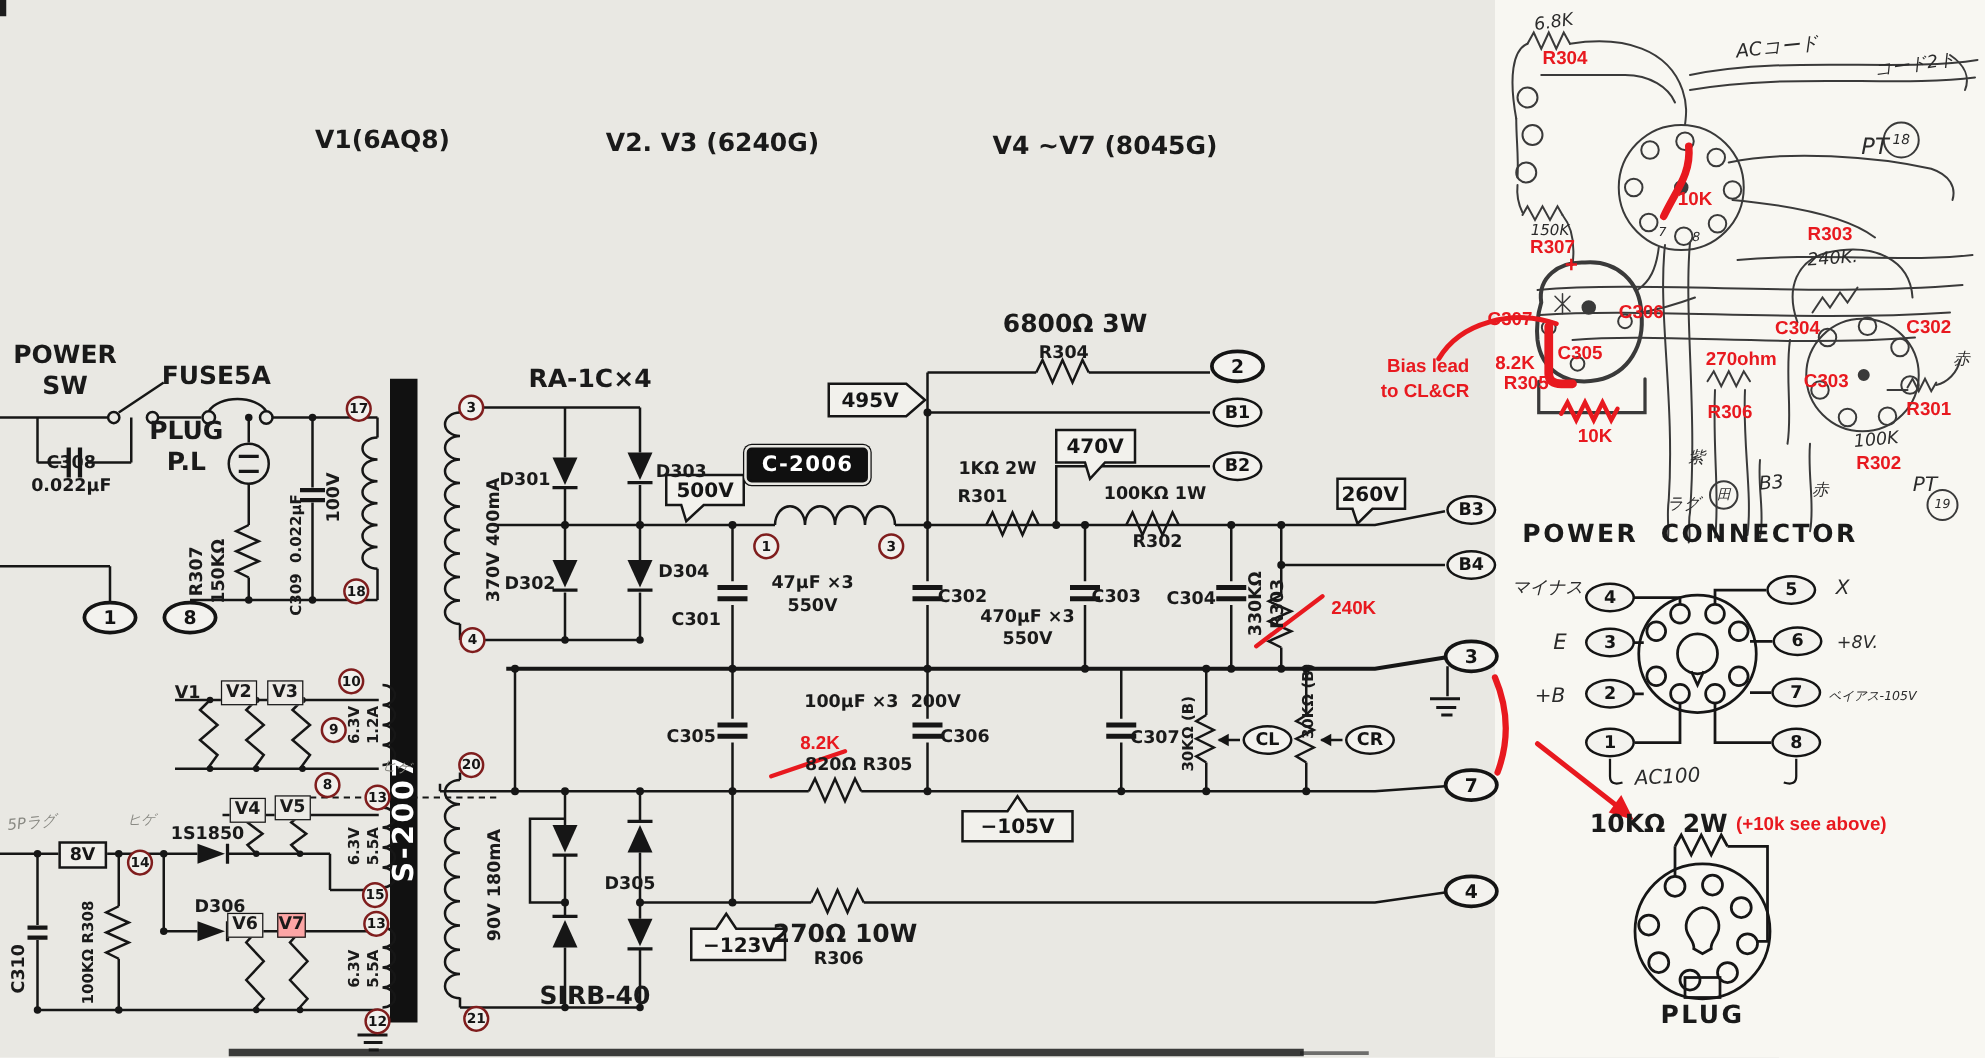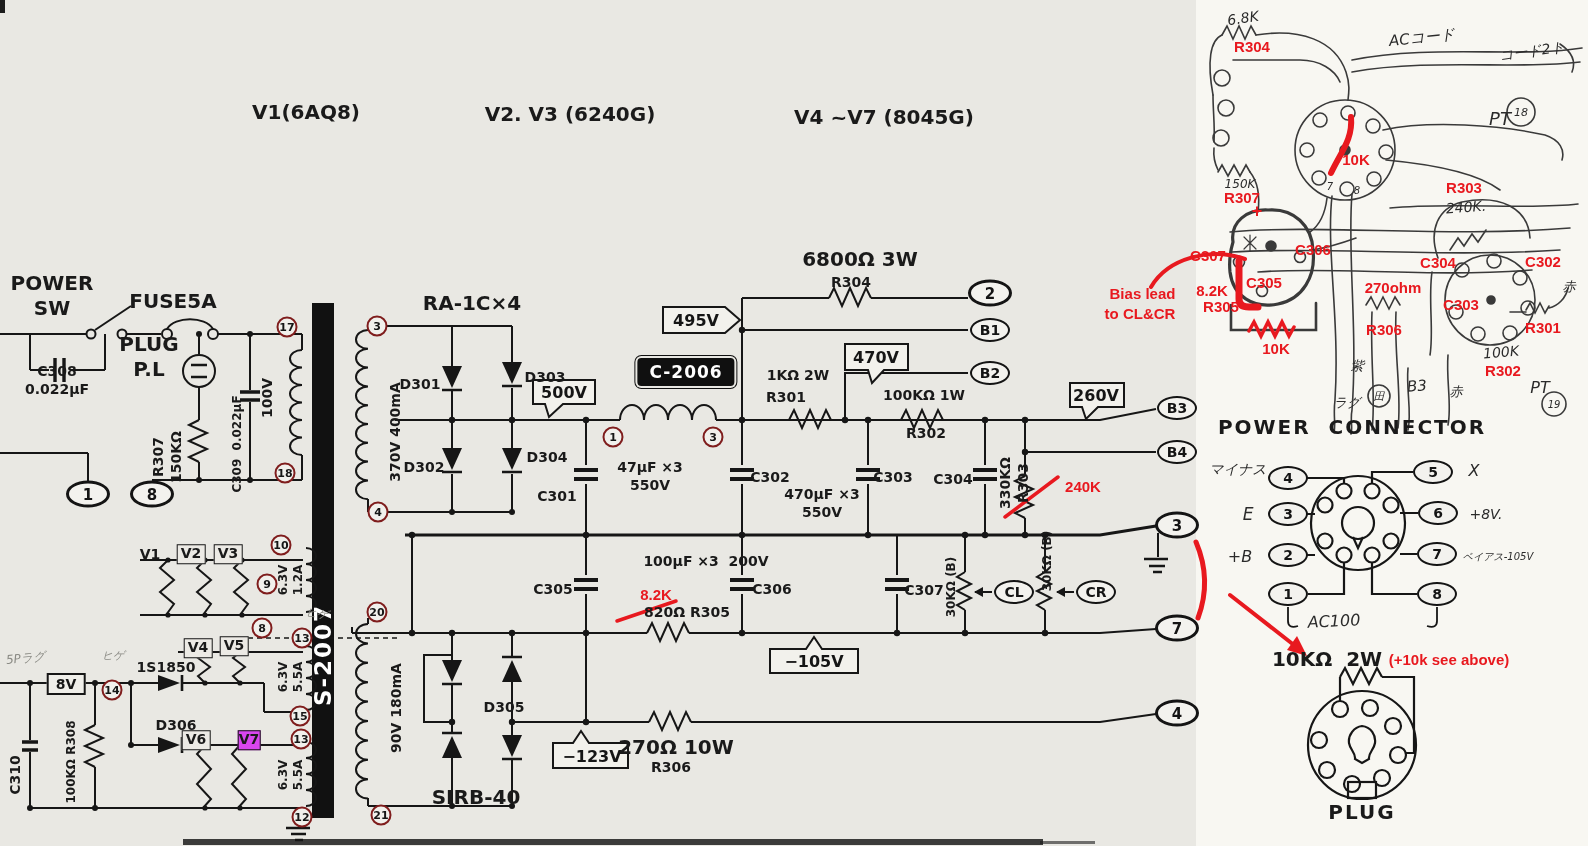--- a/index.html
+++ b/index.html
@@ -9,21 +9,21 @@
   svg{position:absolute;left:0;top:0;}
   .lb{position:absolute;transform:translate(-50%,-50%);font:600 14px "DejaVu Sans",sans-serif;color:#1a1a1a;white-space:pre;text-align:center;line-height:1.25;}
   .sm{font-size:12px}.lg{font-size:20px}
   .rot{transform:translate(-50%,-50%) rotate(-90deg);}
   .hand{position:absolute;transform:translate(-50%,-50%);font:500 14px "DejaVu Sans",sans-serif;font-style:italic;color:#2b2b2b;white-space:pre;}
   .red{position:absolute;transform:translate(-50%,-50%);font:700 15px "Liberation Sans",sans-serif;color:#e8191f;white-space:pre;text-align:center;line-height:1.3;}
   .circ{position:absolute;transform:translate(-50%,-50%);width:21px;height:21px;border:2px solid #7f1d1d;border-radius:50%;background:#f1f0ec;font:600 11px "DejaVu Sans",sans-serif;display:flex;align-items:center;justify-content:center;color:#161616;box-sizing:border-box;text-align:center;}
   .term{position:absolute;transform:translate(-50%,-50%);width:44px;height:27px;border:3px solid #141414;border-radius:50%;background:#f3f2ee;font:700 15px "DejaVu Sans",sans-serif;display:flex;align-items:center;justify-content:center;color:#141414;box-sizing:border-box;}
   .cterm{width:40px;height:24px;border-width:2.4px;font-size:14px;}
   .flag-t{position:absolute;transform:translate(-50%,-50%);font:600 16px "DejaVu Sans",sans-serif;color:#151515;white-space:pre;}
-  .badge{position:absolute;transform:translate(-50%,-50%);background:#101010;color:#fff;font:800 17px "DejaVu Sans",sans-serif;letter-spacing:1px;padding:2px 10px;border-radius:4px;border:2px solid #101010;box-shadow:0 0 0 2px #e9e8e3,0 0 0 3px #101010;margin-left:40px;}
+  .badge{position:absolute;transform:translate(-50%,-50%);background:#101010;color:#fff;font:800 17px "DejaVu Sans",sans-serif;letter-spacing:1px;padding:2px 10px;border-radius:4px;border:2px solid #101010;box-shadow:0 0 0 2px #e9e8e3,0 0 0 3px #101010;}
   .s2007{position:absolute;transform:translate(-50%,-50%) rotate(-90deg);color:#fff;font:800 23px "DejaVu Sans",sans-serif;letter-spacing:2px;}
   .box8v{position:absolute;transform:translate(-50%,-50%);border:2px solid #161616;background:#efeee9;font:700 14px "DejaVu Sans",sans-serif;padding:1px 7px;color:#161616;}
   .pencil{position:absolute;font:500 12px "DejaVu Sans",sans-serif;font-style:italic;color:#8a8a84;white-space:pre;}
 </style>
 </head>
 <body>
 
 <div id="scene">
 <div id="rightpaper"></div>
 
@@ -439,21 +439,21 @@
 <div class="lb rot sm" style="left:1047px;top:561px">30KΩ (B)</div>
 <div class="term cterm" style="left:1014px;top:592px">CL</div>
 <div class="term cterm" style="left:1096px;top:592px">CR</div>
 
 <div class="lb" style="left:150px;top:555px">V1</div>
 <div class="lb" style="left:191px;top:554px;border:1.6px solid #161616;padding:0 3px;background:#eceae5">V2</div>
 <div class="lb" style="left:228px;top:554px;border:1.6px solid #161616;padding:0 3px;background:#eceae5">V3</div>
 <div class="lb" style="left:198px;top:648px;border:1.6px solid #161616;padding:0 3px;background:#eceae5">V4</div>
 <div class="lb" style="left:234px;top:646px;border:1.6px solid #161616;padding:0 3px;background:#eceae5">V5</div>
 <div class="lb" style="left:196px;top:740px;border:1.6px solid #161616;padding:0 3px;background:#eceae5">V6</div>
-<div class="lb" style="left:249px;top:740px;border:1.6px solid #161616;padding:0 0;background:#d946ef">V7</div>
+<div class="lb" style="left:233px;top:740px;border:1.6px solid #161616;padding:0 0;background:#fca5a5">V7</div>
 <div class="box8v" style="left:66px;top:684px">8V</div>
 <div class="lb" style="left:166px;top:668px">1S1850</div>
 <div class="circ" style="left:112px;top:690px">14</div>
 <div class="lb" style="left:176px;top:726px">D306</div>
 <div class="lb rot" style="left:16px;top:775px">C310</div>
 <div class="lb rot sm" style="left:71px;top:762px">100KΩ R308</div>
 <div class="pencil" style="left:6px;top:650px;transform:rotate(-6deg)">5Pラグ</div>
 <div class="pencil" style="left:102px;top:648px;font-size:11px">ヒゲ</div>
 <div class="pencil" style="left:306px;top:606px;font-size:11px;transform:rotate(8deg)">ヒゲ</div>
 

